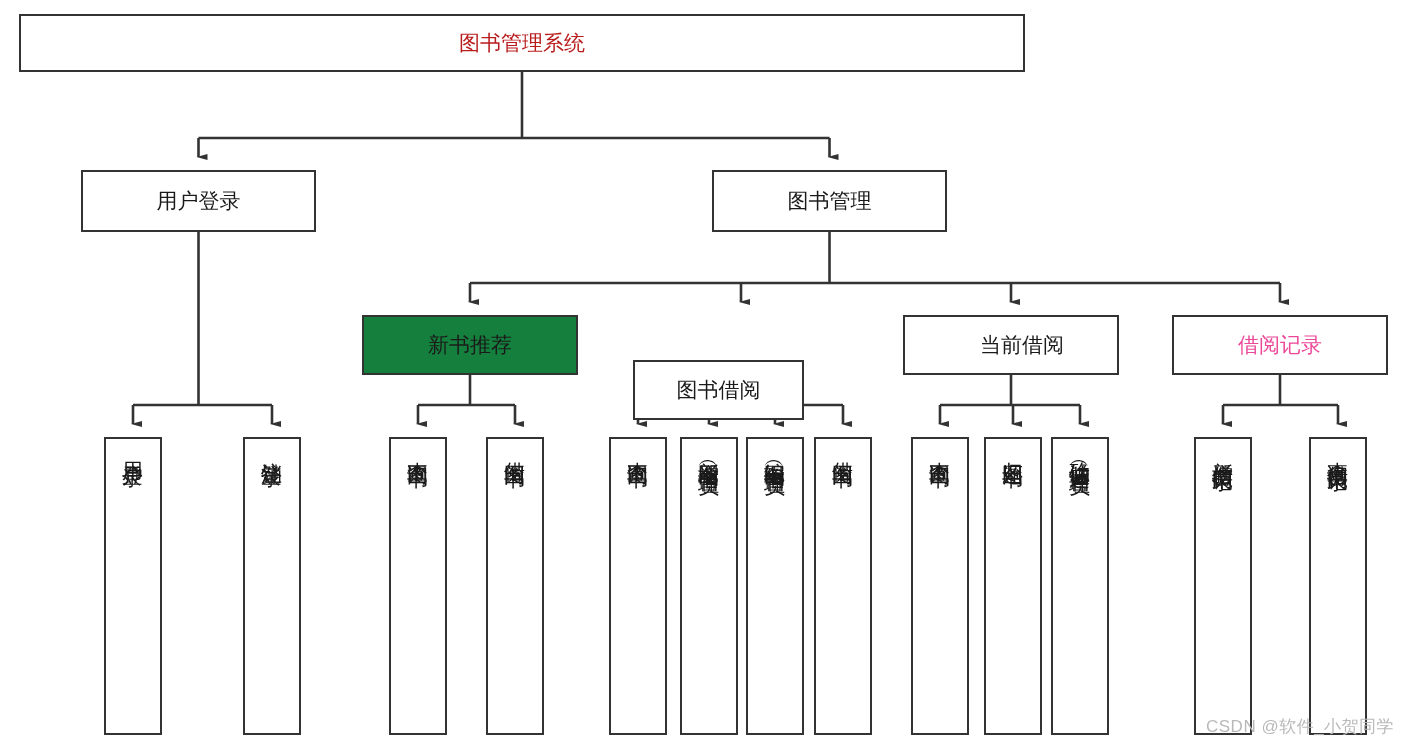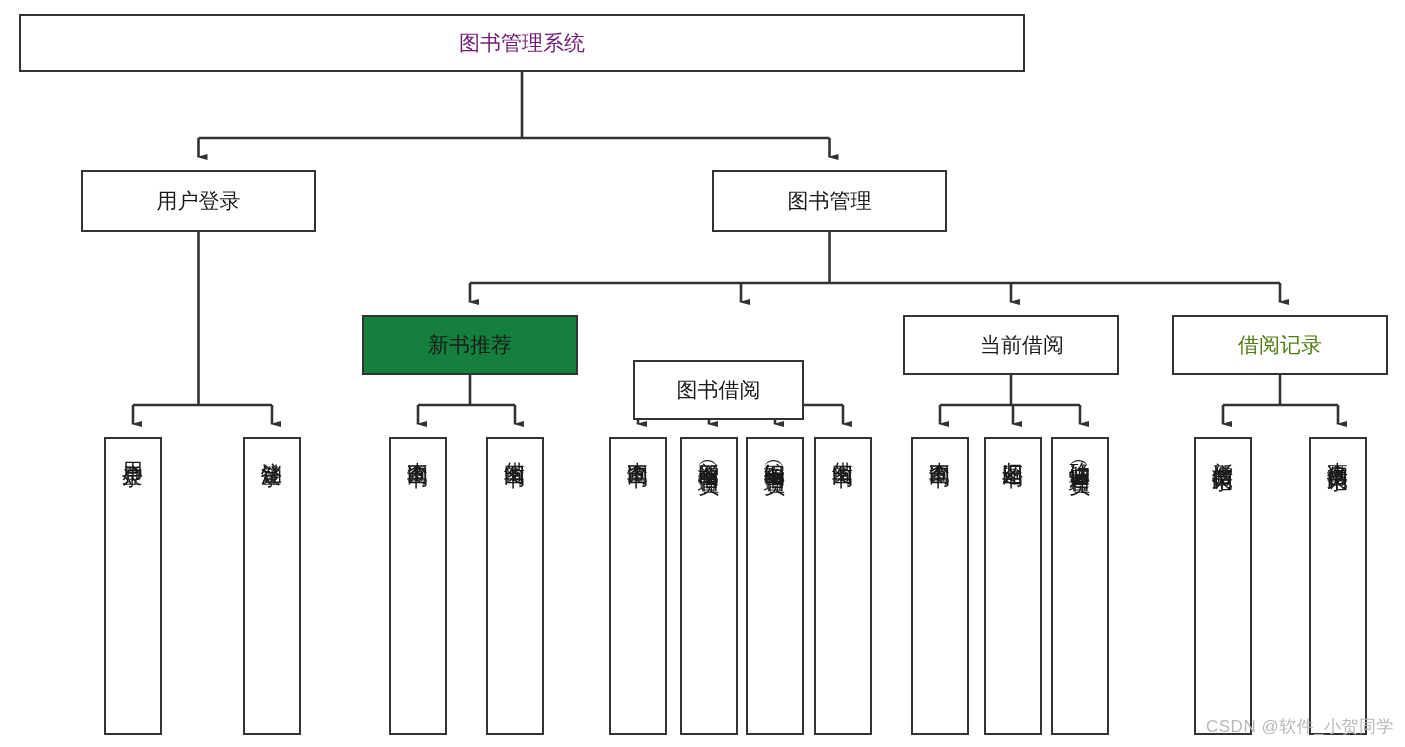--- a/index.html
+++ b/index.html
@@ -107,39 +107,39 @@
         <path d="M1080,405 L1080,424" stroke="#333333" stroke-width="2.6" fill="none" marker-end="url(#arrowhead)"></path>
         <path d="M1280,375 L1280,405" stroke="#333333" stroke-width="2.6" fill="none"></path>
         <path d="M1223,405 L1338,405" stroke="#333333" stroke-width="2.6" fill="none"></path>
         <path d="M1223,405 L1223,424" stroke="#333333" stroke-width="2.6" fill="none" marker-end="url(#arrowhead)"></path>
         <path d="M1338,405 L1338,424" stroke="#333333" stroke-width="2.6" fill="none" marker-end="url(#arrowhead)"></path>
       </g>
   </svg>
 
   <div id="node-layer">
       <div class="node horiz" style="left: 19px; top: 14px; width: 1006px; height: 58px; border-color: rgb(51, 51, 51); background: rgb(255, 255, 255);">
-        <span class="node-label" style="color: #701a75;">图书管理系统</span>
+        <span class="node-label" style="color: #b91c1c;">图书管理系统</span>
       </div>
       <div class="node horiz" style="left: 81px; top: 170px; width: 235px; height: 62px; border-color: rgb(51, 51, 51); background: rgb(255, 255, 255);">
         <span class="node-label" style="color: rgb(26, 26, 26);">用户登录</span>
       </div>
       <div class="node horiz" style="left: 712px; top: 170px; width: 235px; height: 62px; border-color: rgb(51, 51, 51); background: rgb(255, 255, 255); align-items: center;">
         <span class="node-label" style="color: rgb(26, 26, 26);">图书管理</span>
       </div>
       <div class="node horiz" style="left: 362px; top: 315px; width: 216px; height: 60px; border-color: rgb(51, 51, 51); background: #15803d;">
         <span class="node-label" style="color: rgb(26, 26, 26);">新书推荐</span>
       </div>
       <div class="node horiz" style="left: 633px; top: 315px; width: 171px; height: 60px; border-color: rgb(51, 51, 51); background: rgb(255, 255, 255); margin-top: 45px;">
         <span class="node-label" style="color: rgb(26, 26, 26);">图书借阅</span>
       </div>
       <div class="node horiz" style="left: 903px; top: 315px; width: 216px; height: 60px; border-color: rgb(51, 51, 51); background: rgb(255, 255, 255); padding-left: 22px;">
         <span class="node-label" style="color: rgb(26, 26, 26);">当前借阅</span>
       </div>
       <div class="node horiz" style="left: 1172px; top: 315px; width: 216px; height: 60px; border-color: rgb(51, 51, 51); background: rgb(255, 255, 255);">
-        <span class="node-label" style="color: #4d7c0f;">借阅记录</span>
+        <span class="node-label" style="color: #ec4899;">借阅记录</span>
       </div>
       <div class="node vert" style="left: 104px; top: 437px; width: 58px; height: 298px; border-color: rgb(51, 51, 51); background: rgb(255, 255, 255);">
         <span class="node-label" style="color: rgb(26, 26, 26);">用户登录</span>
       </div>
       <div class="node vert" style="left: 243px; top: 437px; width: 58px; height: 298px; border-color: rgb(51, 51, 51); background: rgb(255, 255, 255);">
         <span class="node-label" style="color: rgb(26, 26, 26);">注销登录</span>
       </div>
       <div class="node vert" style="left: 389px; top: 437px; width: 58px; height: 298px; border-color: rgb(51, 51, 51); background: rgb(255, 255, 255);">
         <span class="node-label" style="color: rgb(26, 26, 26);">查询图书</span>
       </div>

